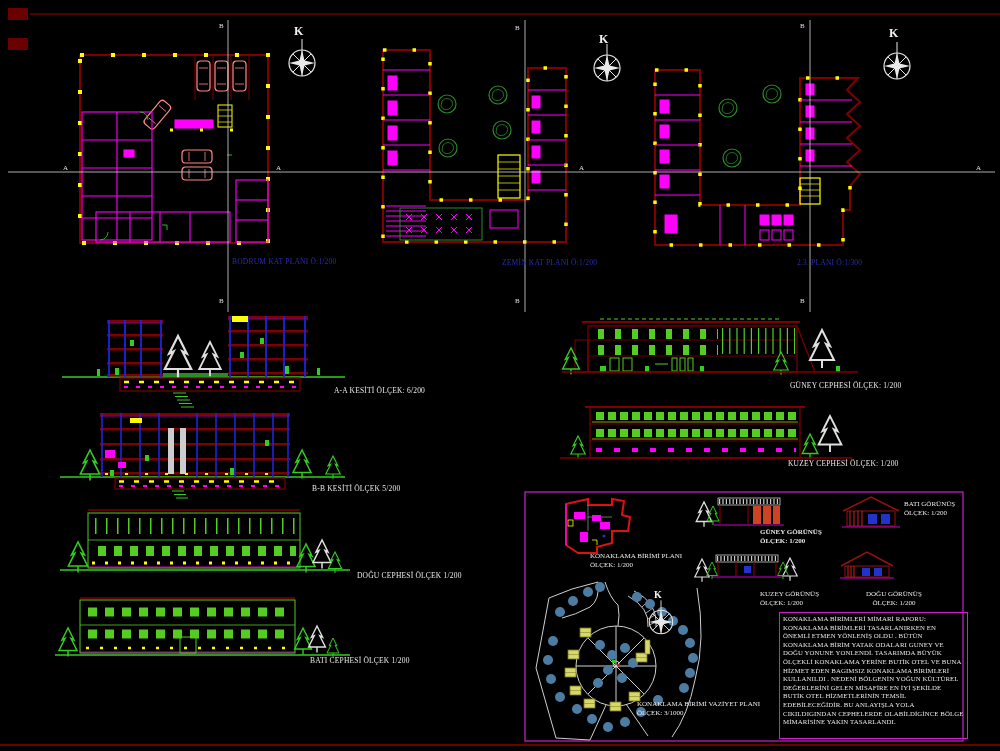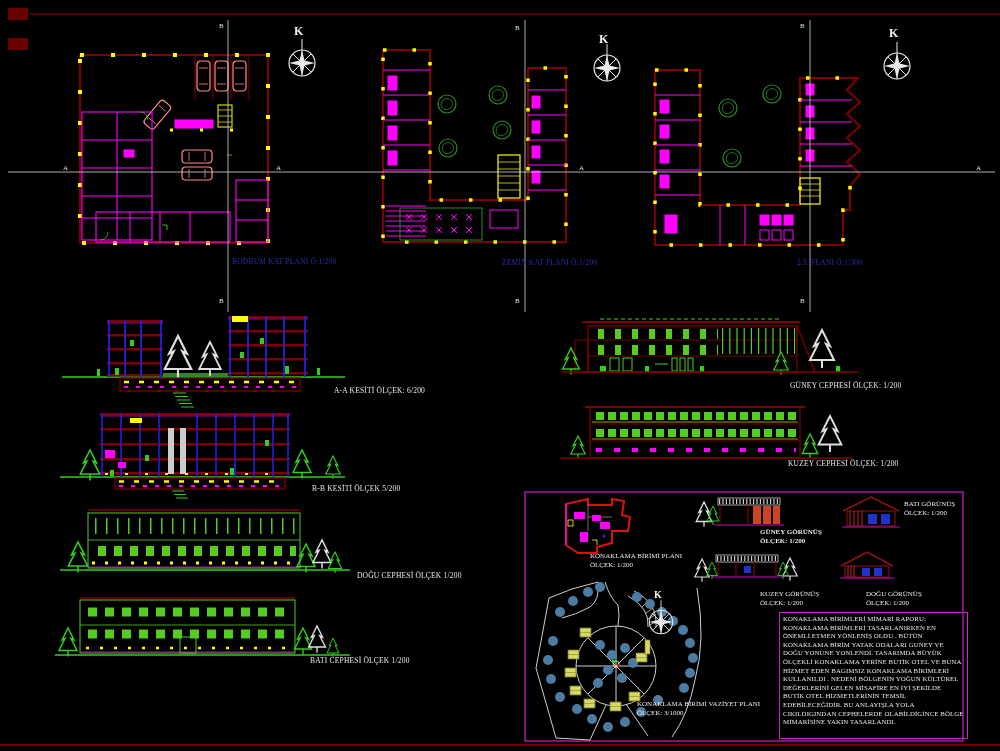--- a/index.html
+++ b/index.html
@@ -570,21 +570,21 @@
   <div>ÖLÇEK: 1/200</div>
 </div>
 <div class="lbl wlab7" style="left:866px;top:500px;margin-left:38px;">
   <div>BATI GÖRÜNÜŞ</div>
   <div>ÖLÇEK: 1/200</div>
 </div>
 <div class="lbl wlab7" style="left:760px;top:590px;">
   <div>KUZEY GÖRÜNÜŞ</div>
   <div>ÖLÇEK: 1/200</div>
 </div>
-<div class="lbl wlab7" style="left:866px;top:590px;">
+<div class="lbl wlab7" style="left:866px;top:590px;text-align:center;">
   <div>DOĞU GÖRÜNÜŞ</div>
   <div>ÖLÇEK: 1/200</div>
 </div>
 <div class="lbl wlab7" style="left:637px;top:700px;">
   <div>KONAKLAMA BİRİMİ VAZİYET PLANI</div>
   <div>ÖLÇEK: 3/1000</div>
 </div>
 
 <div class="report">KONAKLAMA BİRİMLERİ MİMARİ RAPORU: KONAKLAMA BİRİMLERİ TASARLANIRKEN EN ÖNEMLİ ETMEN YÖNLENİŞ OLDU . BÜTÜN KONAKLAMA BİRİM YATAK ODALARI GUNEY VE DOĞU YONUNE YONLENDİ. TASARIMDA BÜYÜK ÖLÇEKLİ KONAKLAMA YERİNE BUTİK OTEL VE BUNA HİZMET EDEN BAGIMSIZ KONAKLAMA BİRİMLERİ KULLANILDI . NEDENİ BÖLGENİN YOĞUN KÜLTÜREL DEĞERLERİNİ GELEN MİSAFİRE EN İYİ ŞEKİLDE BUTİK OTEL HİZMETLERİNİN TEMSİL EDEBİLECEĞİDİR. BU ANLAYIŞLA YOLA CIKILDIGINDAN CEPHELERDE OLABİLDİGİNCE BÖLGE MİMARİSİNE YAKIN TASARLANDI.</div>
 

